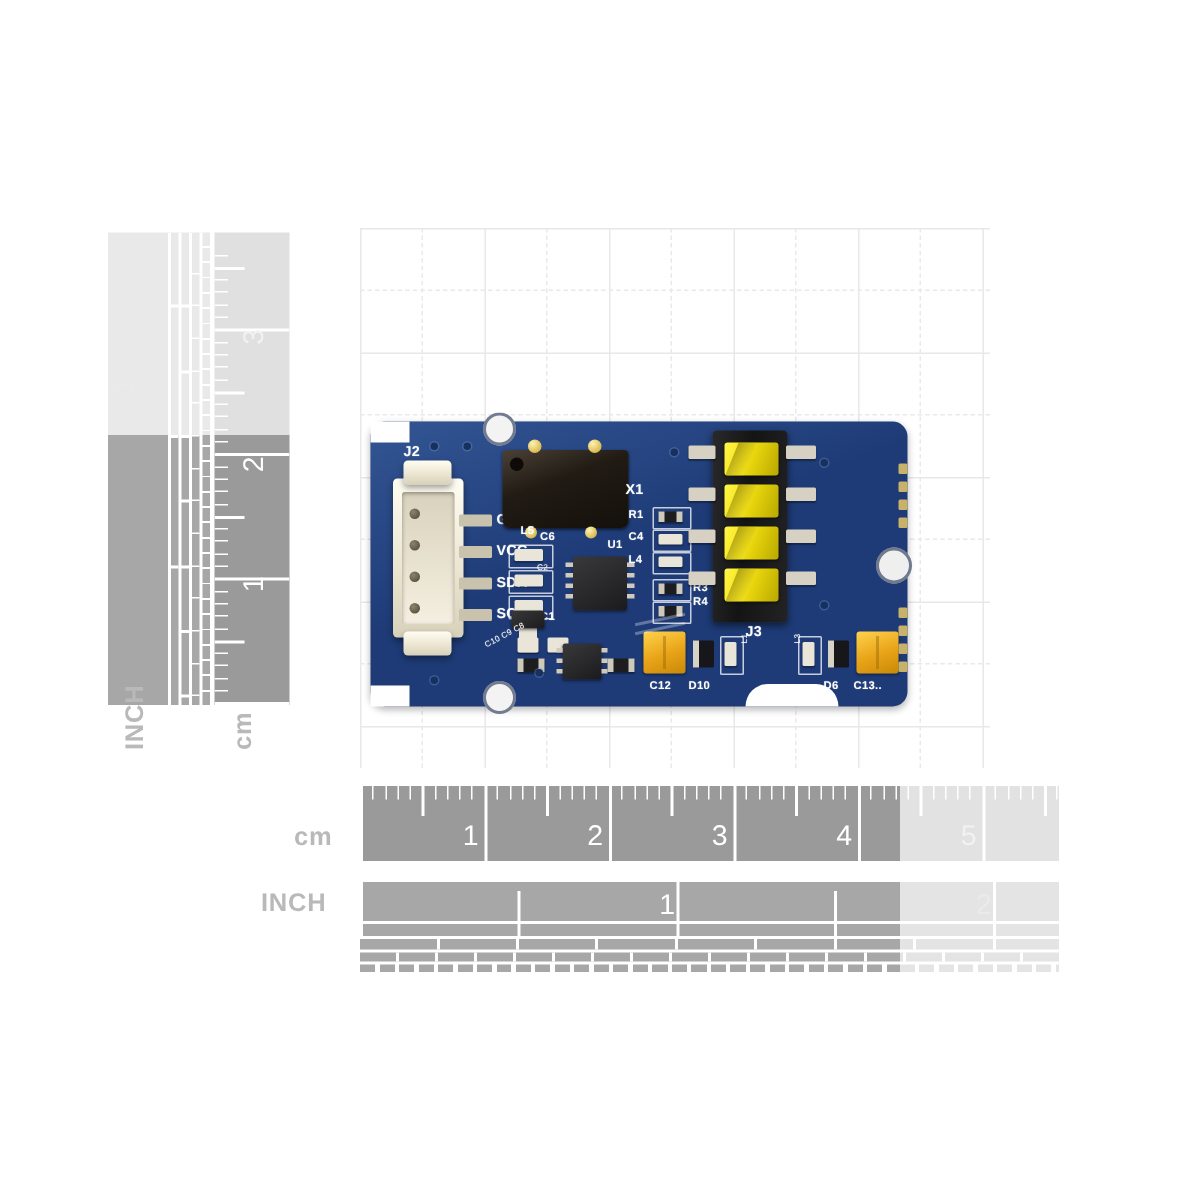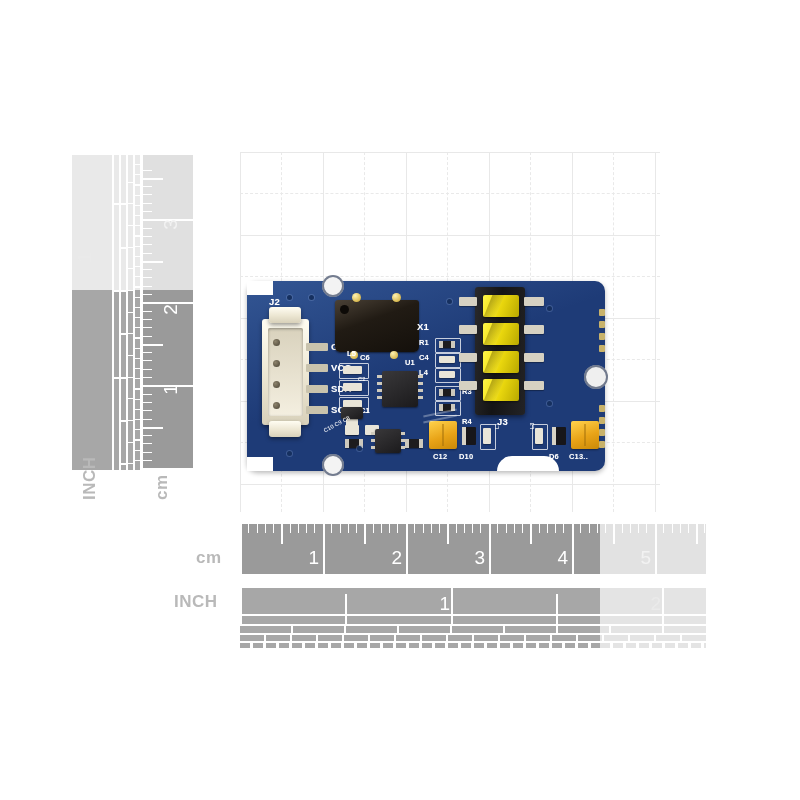--- a/index.html
+++ b/index.html
@@ -544,21 +544,21 @@
     <div class="res" style="left:192px;top:108px;width:16px;height:7px;">
         <div class="cap l"></div>
         <div class="cap r"></div>
       </div>
     <div class="silkbox" style="left:188px;top:120px;width:24px;height:13px;"></div>
     <div class="res" style="left:192px;top:123px;width:16px;height:7px;">
         <div class="cap l"></div>
         <div class="cap r"></div>
       </div>
     <div class="silk sm" style="left:215px;top:107px;">R3</div>
-    <div class="silk sm" style="left:215px;top:137px;">R4</div>
+    <div class="silk sm" style="left:215px;top:116px;">R4</div>
 
     <div class="j3" style="left:228px;top:6px;width:50px;height:128px;">
       <div class="yblock" style="top:8px;height:22px;"></div>
       <div class="yblock" style="top:36px;height:22px;"></div>
       <div class="yblock" style="top:64px;height:22px;"></div>
       <div class="yblock" style="top:92px;height:22px;"></div>
     </div>
     <div class="legpad" style="left:212px;top:16px;width:18px;height:9px;"></div>
     <div class="legpad" style="left:212px;top:44px;width:18px;height:9px;"></div>
     <div class="legpad" style="left:212px;top:72px;width:18px;height:9px;"></div>

